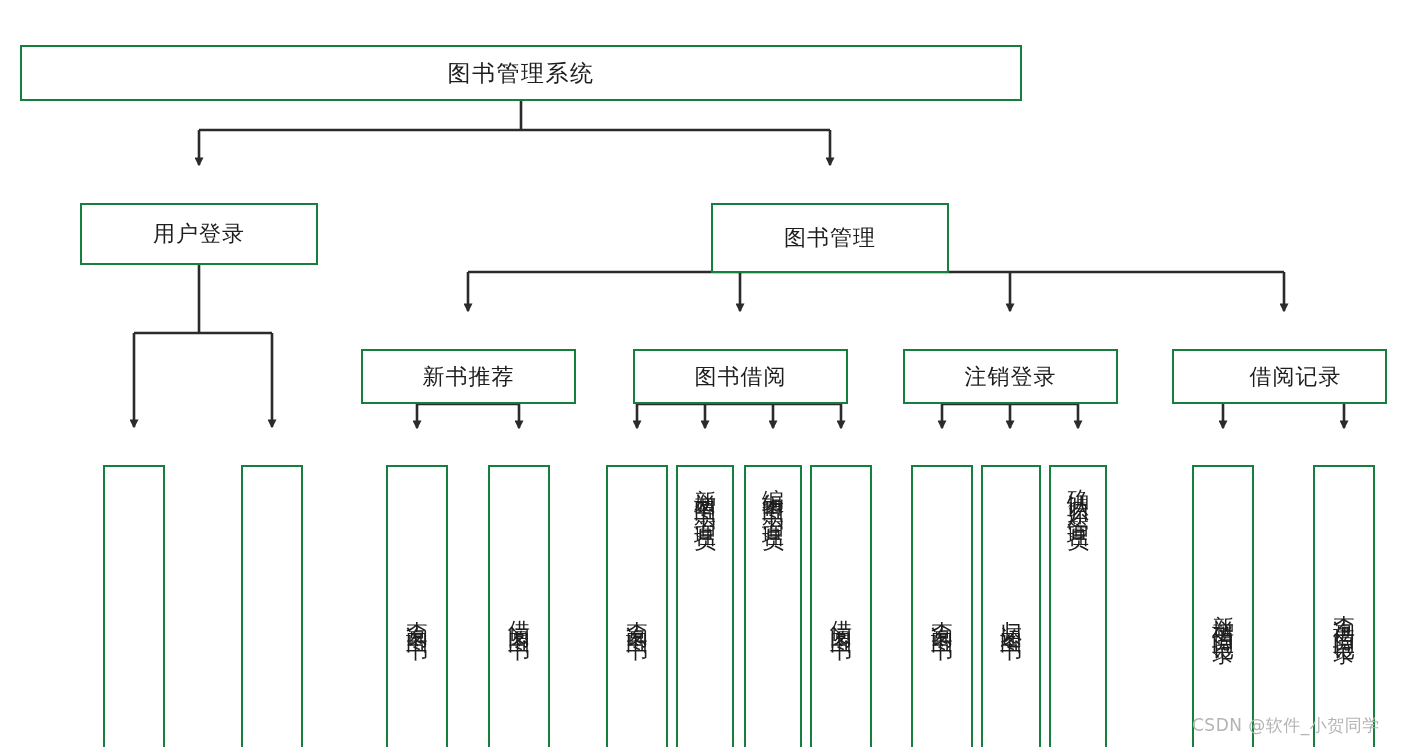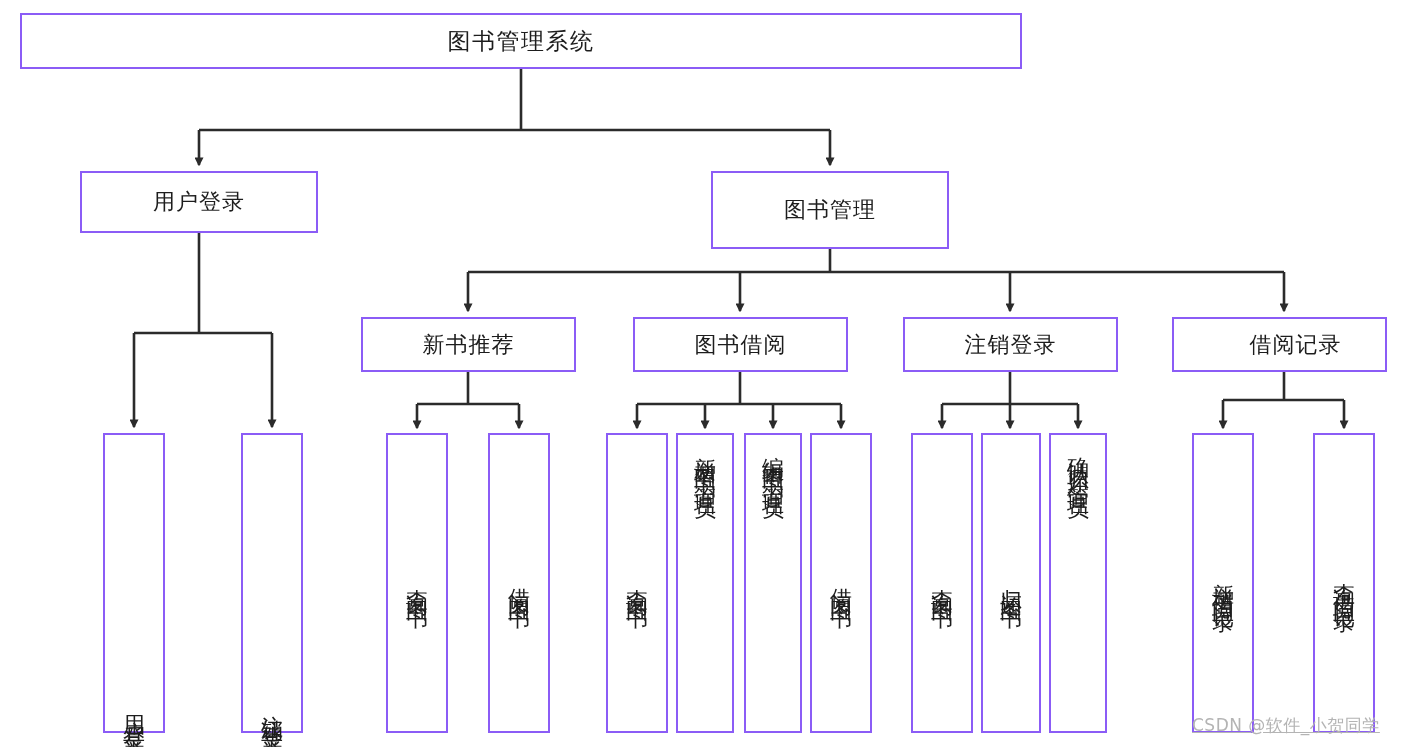--- a/index.html
+++ b/index.html
@@ -23,24 +23,25 @@
     left: 0;
     top: 0;
     width: 1405px;
     height: 747px;
     pointer-events: none;
   }
   .node {
     position: absolute;
     box-sizing: border-box;
     background: #ffffff;
-    border: 2px solid #8b5cf6;
+    border: 2px solid #15803d;
     display: flex;
     align-items: center;
     justify-content: center;
+    margin-top: 32px;
   }
   .node-label {
     color: #1d1d1d;
     text-align: center;
     line-height: 1.05;
     white-space: pre;
   }
   
   .node.horiz .node-label {
     font-size: 22px;
@@ -134,21 +135,21 @@
     </g>
   </svg>
 
   <div class="node horiz title" style="left:20px; top:13px; width:1002px; height:56px;">
     <span class="node-label">图书管理系统</span>
   </div>
 
   <div class="node horiz" style="left:80px; top:171px; width:238px; height:62px;">
     <span class="node-label">用户登录</span>
   </div>
-  <div class="node horiz" style="left:711px; top:171px; width:238px; height:78px;">
+  <div class="node horiz" style="left:711px; top:171px; width:238px; height:70px;">
     <span class="node-label">图书管理</span>
   </div>
 
   <div class="node horiz" style="left:633px; top:317px; width:215px; height:55px;">
     <span class="node-label">图书借阅</span>
   </div>
   <div class="node horiz" style="left:361px; top:317px; width:215px; height:55px;">
     <span class="node-label">新书推荐</span>
   </div>
   <div class="node horiz" style="left:903px; top:317px; width:215px; height:55px;">
@@ -195,15 +196,15 @@
     <span class="node-label">确认归还（管理员）</span>
   </div>
 
   <div class="node vert" style="left:1192px; top:433px; width:62px; height:300px;">
     <span class="node-label">新增借阅记录</span>
   </div>
   <div class="node vert" style="left:1313px; top:433px; width:62px; height:300px;">
     <span class="node-label">查询借阅记录</span>
   </div>
 
-  <div class="watermark" style="left:1192px; top:714px;text-decoration:underline;">CSDN @软件_小贺同学</div>
+  <div class="watermark" style="left:1192px; top:714px;">CSDN @软件_小贺同学</div>
 
 </div>
 
 </body></html>

